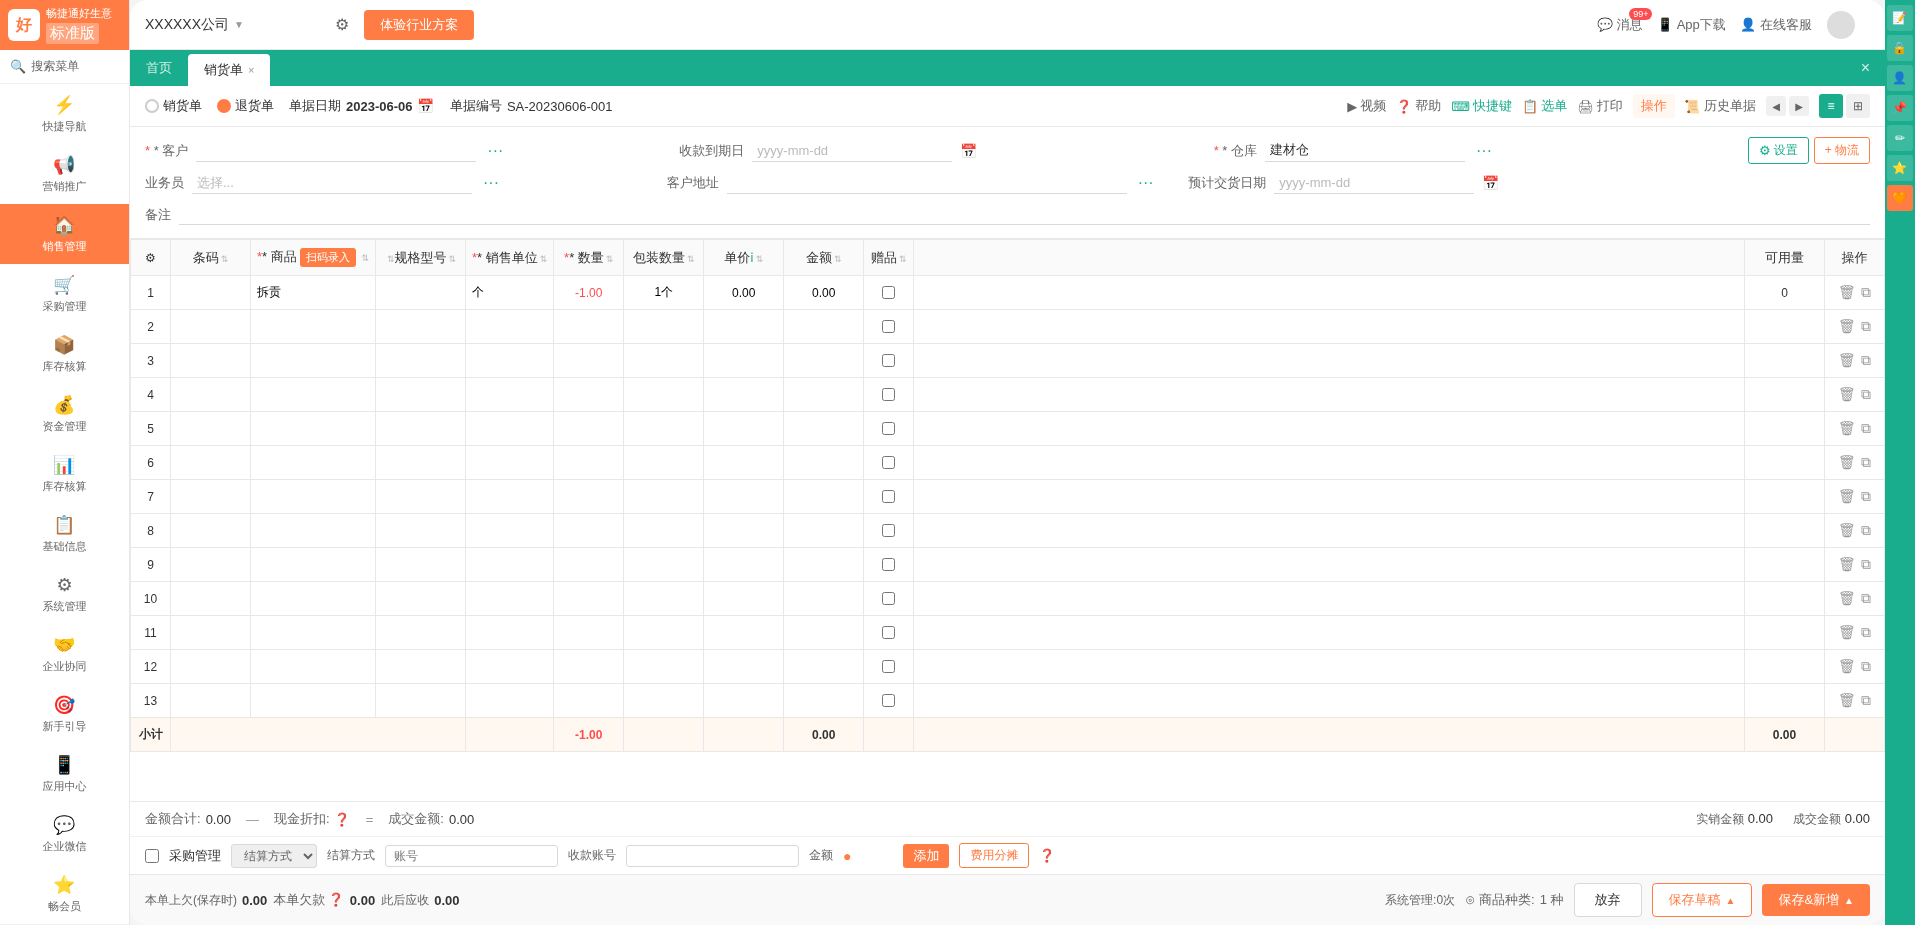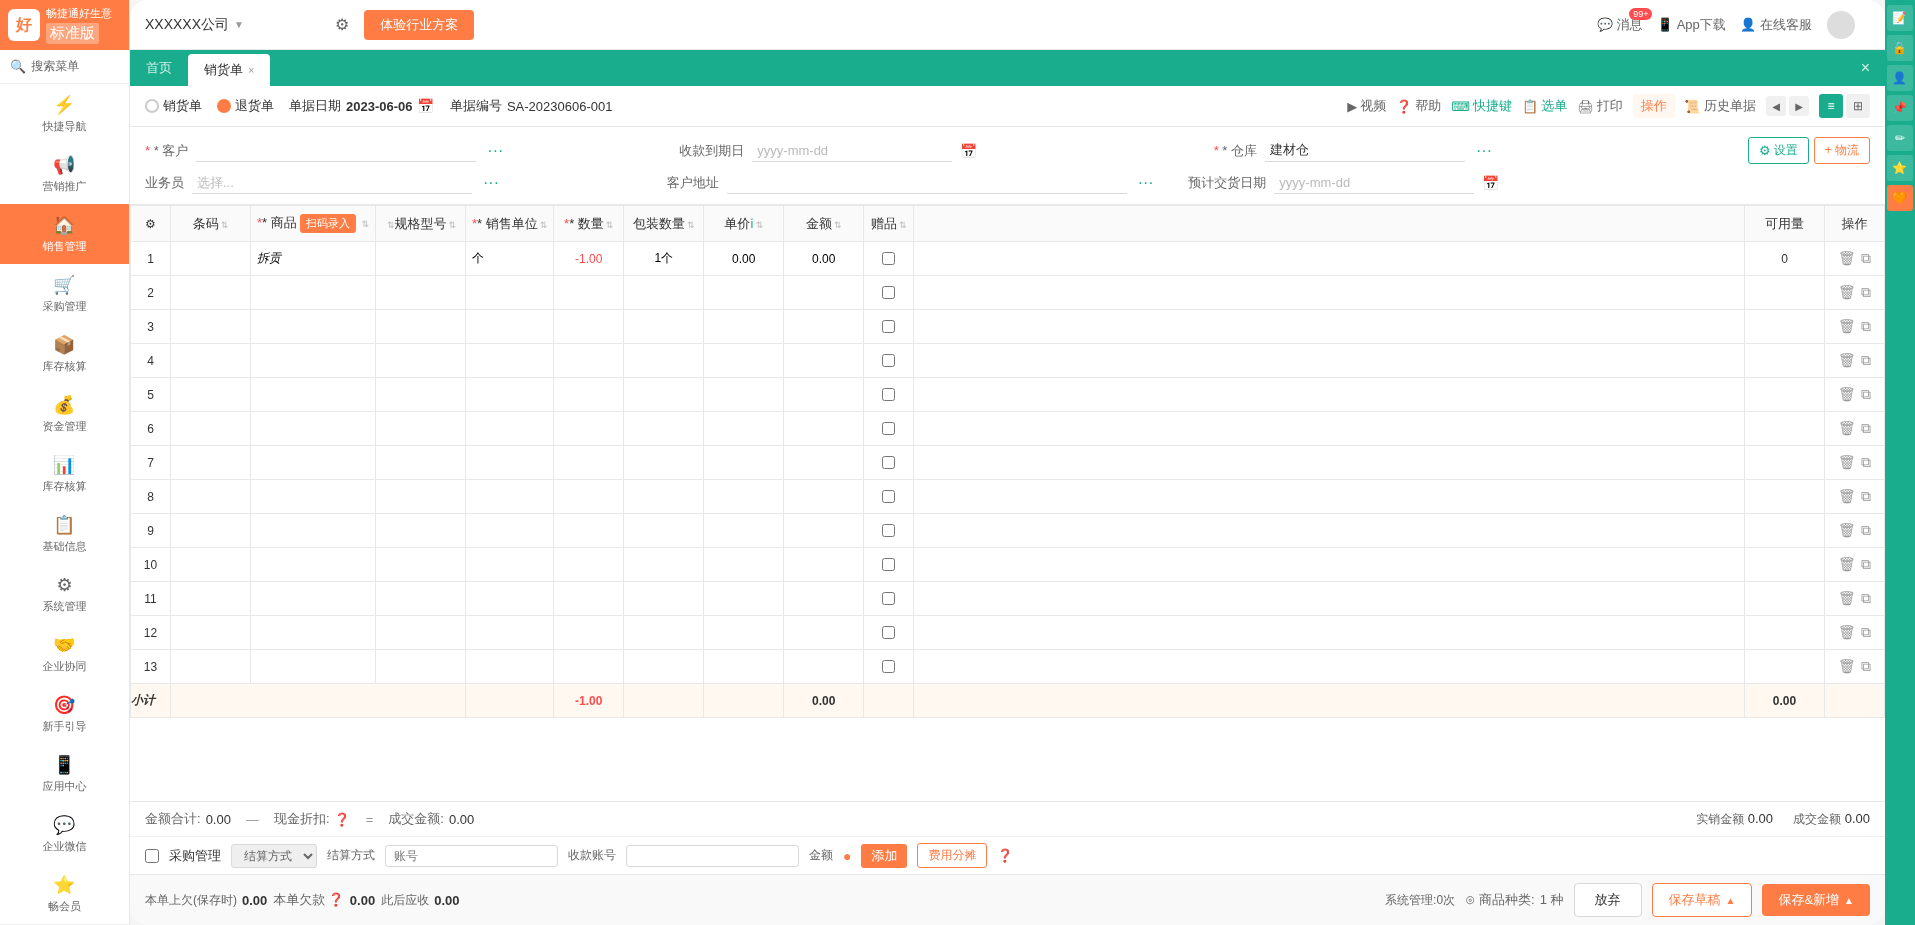--- a/index.html
+++ b/index.html
@@ -118,21 +118,21 @@
     .summary-item { display: flex; align-items: center; gap: 5px; }
     .summary-label { color: #666; font-size: 13px; }
     .summary-value { color: #333; font-size: 13px; }
     .summary-dash { color: #999; }
     .summary-eq { color: #999; }
     .payment-row { display: flex; align-items: center; padding: 6px 15px; gap: 10px; }
     .payment-checkbox { width: 14px; height: 14px; border: 1px solid #d9d9d9; border-radius: 2px; cursor: pointer; }
     .payment-label { color: #333; font-size: 13px; }
     .payment-select { border: 1px solid #d9d9d9; padding: 3px 8px; border-radius: 3px; color: #666; font-size: 12px; cursor: pointer; }
     .payment-input { border: 1px solid #d9d9d9; padding: 3px 8px; border-radius: 3px; color: #666; font-size: 12px; min-width: 80px; }
-    .add-btn { background: #ff7d45; color: #fff; border: none; padding: 3px 10px; border-radius: 3px; cursor: pointer; font-size: 12px; display: flex; gap: 3px; }
+    .add-btn { background: #ff7d45; color: #fff; border: none; padding: 3px 10px; border-radius: 3px; cursor: pointer; font-size: 12px; display: flex; gap: 3px; margin-left: 42px; }
     .fee-btn { background: #fff; border: 1px solid #ff7d45; color: #ff7d45; padding: 3px 10px; border-radius: 3px; cursor: pointer; font-size: 12px; }
     .help-icon { color: #bbb; cursor: pointer; }
     .amount-summary-right { margin-left: auto; text-align: right; }
     .amount-label-sm { color: #666; font-size: 12px; }
     .amount-value-sm { color: #333; font-size: 13px; min-width: 50px; text-align: right; }
 
     
     .footer-bar { display: flex; align-items: center; padding: 8px 15px; background: #f9f9f9; border-top: 1px solid #e8e8e8; gap: 6px; }
     .footer-stat { display: flex; align-items: center; gap: 5px; }
     .footer-label { color: #666; font-size: 12px; }
@@ -378,20 +378,24 @@
           <span class="field-label">客户地址</span>
           <input class="field-input" placeholder="" style="max-width: 400px;">
           <span class="field-dots">···</span>
         </div>
         <div class="form-field" style="flex:2;">
           <span class="field-label">预计交货日期</span>
           <input class="field-input" placeholder="yyyy-mm-dd" style="max-width: 200px;">
           <span class="field-calendar">📅</span>
         </div>
         <div style="width:160px;"></div>
+      </div>
+      <div class="form-note" style="padding: 3px 0;">
+        <span class="note-label">备注</span>
+        <input style="flex: 1 1 0%; border-top: none; border-right: none; border-left: none; border-image: initial; border-bottom: 1px solid rgb(217, 217, 217); outline: none; padding: 2px 5px; font-size: 13px;" placeholder="">
       </div>
     </div>
 
     <div class="table-container">
       <table class="data-table">
         <thead>
           <tr>
             <th class="table-settings-col">⚙</th>
             <th><span>条码</span><span class="sort-icon">⇅</span></th>
             <th>
@@ -409,21 +413,21 @@
             <th style="min-width:300px;"></th>
             <th><span>可用量</span></th>
             <th><span>操作</span></th>
           </tr>
         </thead>
         <tbody id="table-body">
 
         <tr>
     <td class="col-num">1</td>
     <td class="col-barcode"><input style="border: none; width: 100%; outline: none; font-size: 12px;" value=""></td>
-    <td class="col-product"><input style="border: none; width: 100%; outline: none; font-size: 12px; font-style: italic;" value="拆贡"></td>
+    <td class="col-product"><input style="border: none; width: 100%; outline: none; font-size: 12px;" value="拆贡"></td>
     <td class="col-spec"><input style="border: none; width: 100%; outline: none; font-size: 12px;" value=""></td>
     <td class="col-unit"><input style="border: none; width: 100%; outline: none; font-size: 12px;" value="个"></td>
     <td class="col-qty negative-val"><input style="border: none; width: 100%; outline: none; font-size: 12px; color: rgb(255, 77, 79); text-align: center;" value="-1.00"></td>
     <td class="col-pack"><input style="border: none; width: 100%; outline: none; font-size: 12px; text-align: center;" value="1个"></td>
     <td class="col-price"><input style="border: none; width: 100%; outline: none; font-size: 12px; text-align: center;" value="0.00"></td>
     <td class="col-amount"><input style="border: none; width: 100%; outline: none; font-size: 12px; text-align: center;" value="0.00"></td>
     <td class="col-gift">
                 <div class="checkbox-cell">
                   <input type="checkbox" style="">
                 </div>
@@ -719,21 +723,21 @@
     <td style="min-width:300px;"></td>
     <td class="col-available"></td>
     <td class="col-ops">
       <div class="row-ops">
         <span class="op-icon">🗑</span>
         <span class="op-icon">⧉</span>
       </div>
     </td>
   </tr>
             <tr class="subtotal-row">
-  <td colspan="1" style="text-align:left;padding-left:0;font-style:italic;">小计</td>
+  <td colspan="1" style="text-align:left;padding-left:8px;">小计</td>
   <td colspan="3"></td>
   <td></td>
   <td style="color:#ff4d4f;">-1.00</td>
   <td></td>
   <td></td>
   <td>0.00</td>
   <td></td>
   <td style="min-width:300px;"></td>
   <td>0.00</td>
   <td></td>

